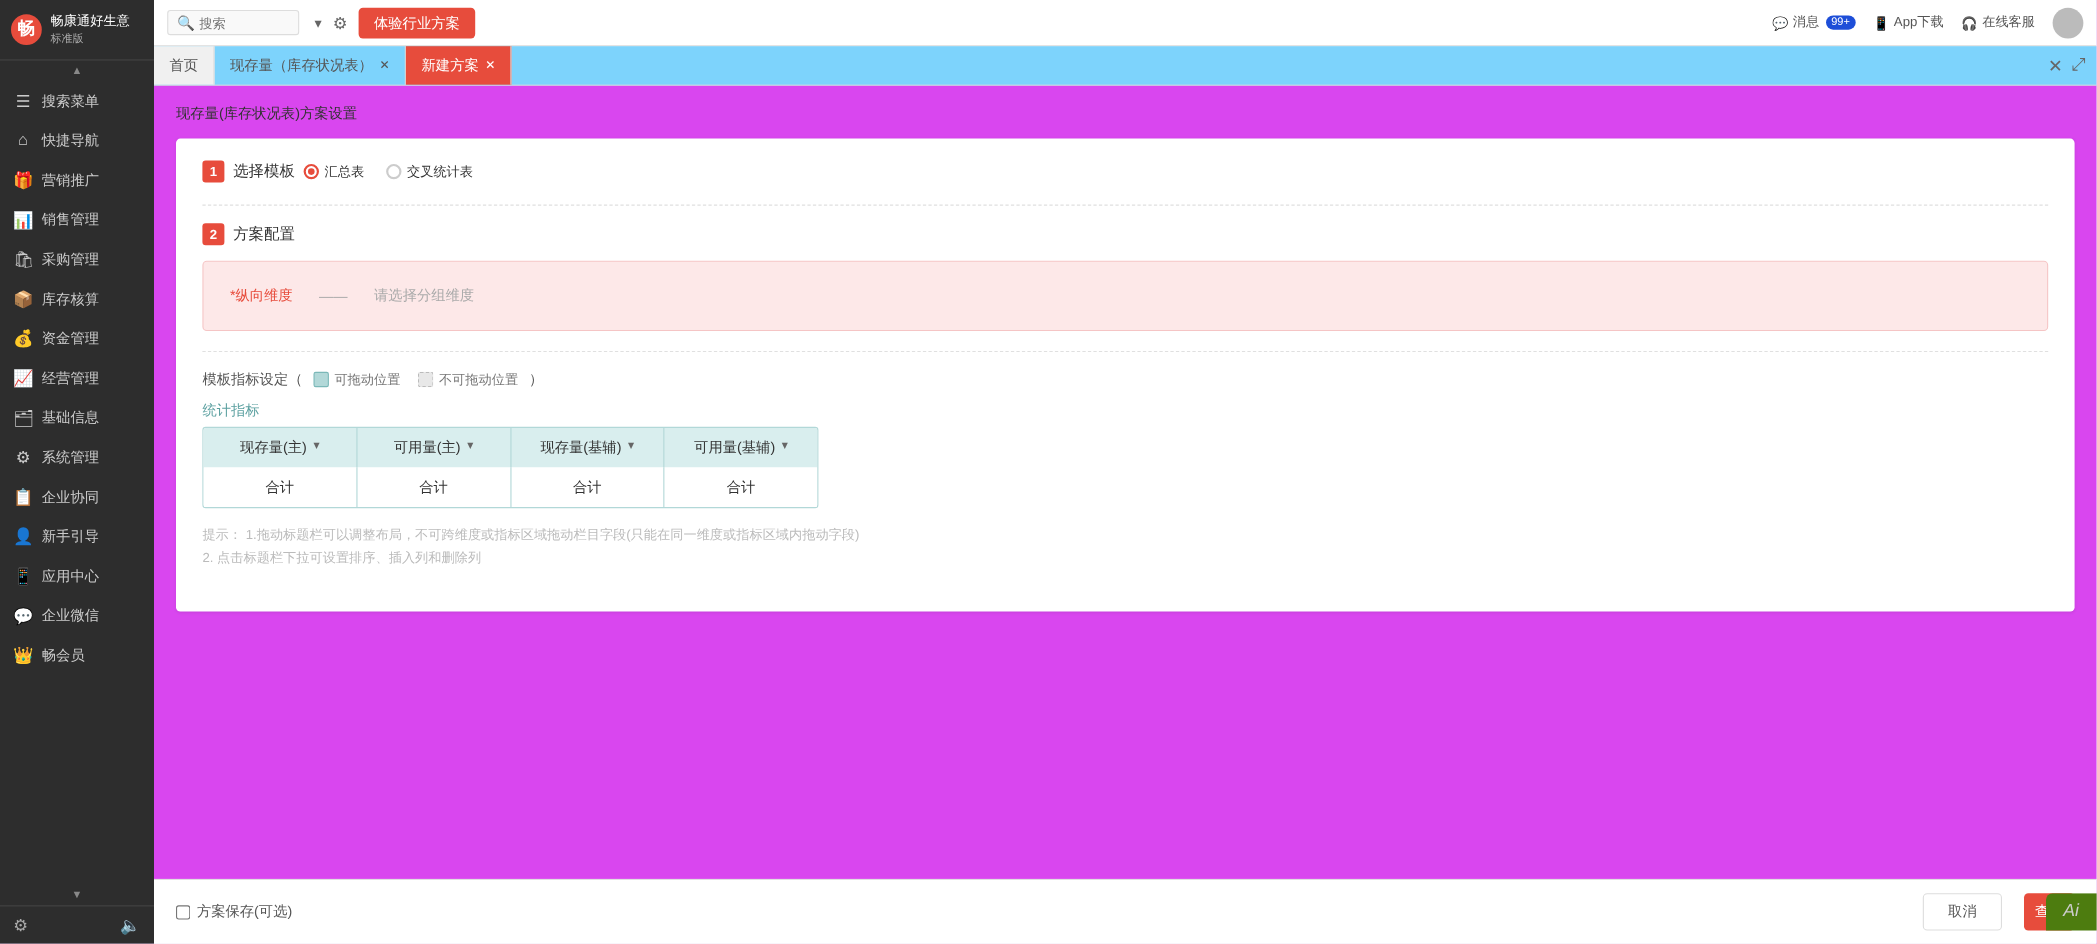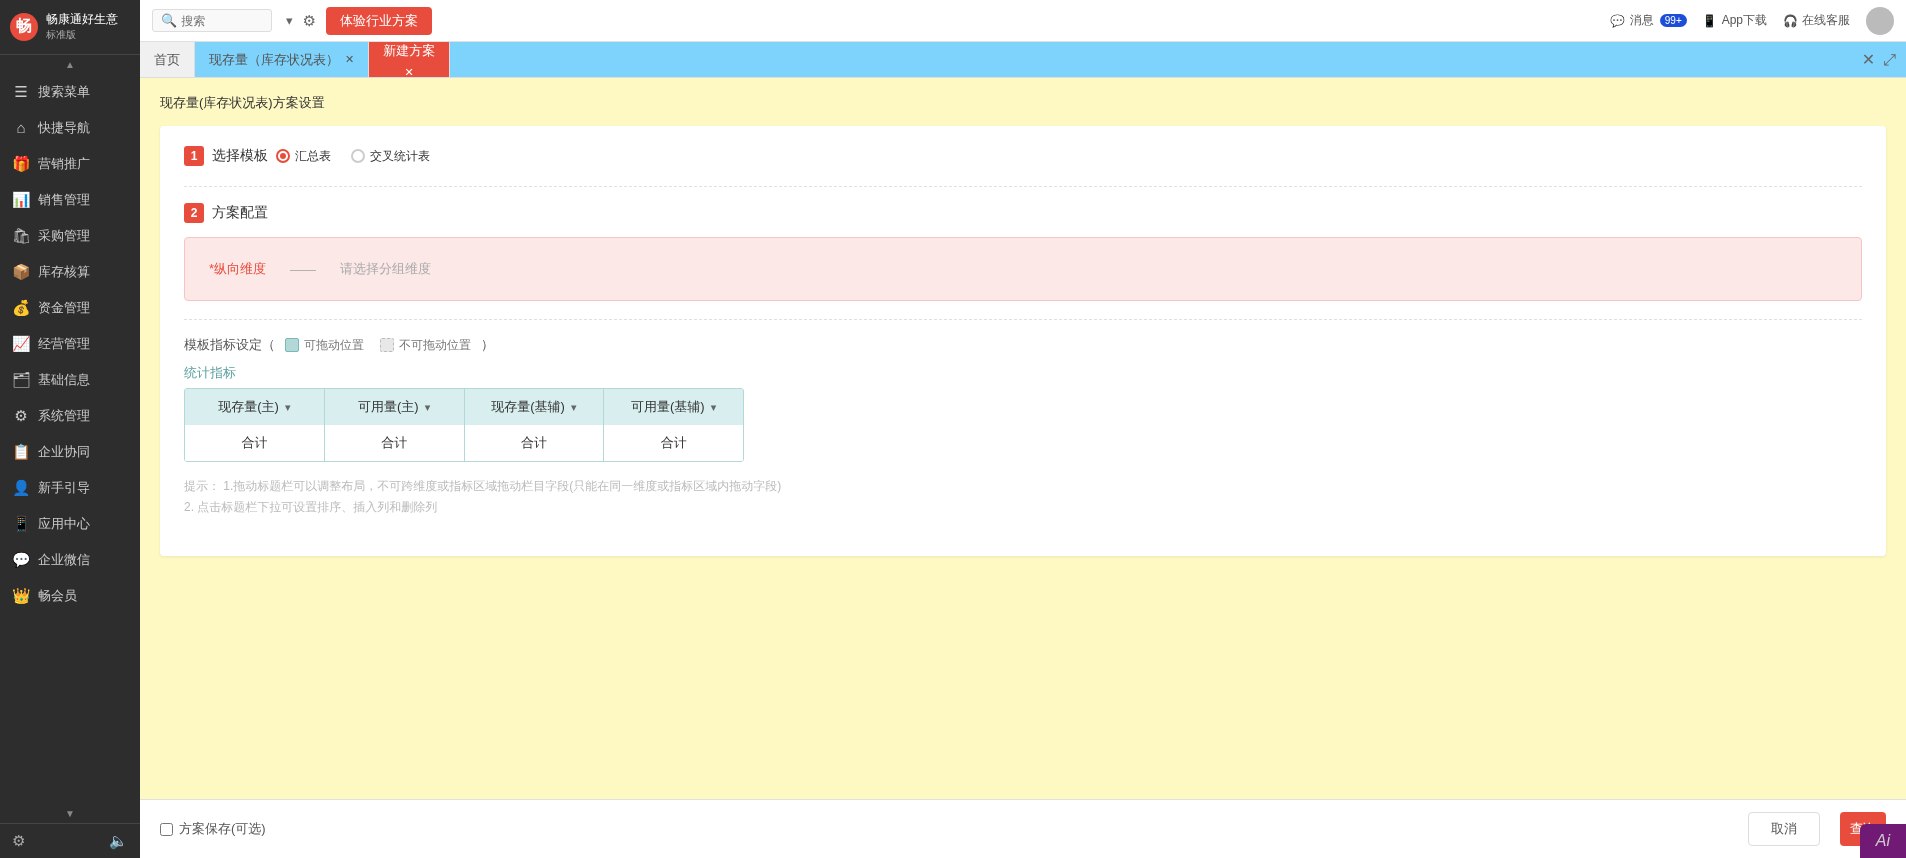--- a/index.html
+++ b/index.html
@@ -93,29 +93,29 @@
     .tabs {
       display: flex; align-items: center; background: #7dd3fc;
       border-bottom: 1px solid #ddd; height: 36px; flex-shrink: 0;
     }
     .tab {
       display: flex; align-items: center; padding: 0 14px; height: 100%;
       font-size: 13px; cursor: pointer; color: #555; gap: 6px;
       border-right: 1px solid #ddd;
     }
     .tab.home { background: #f0f0f0; }
-    .tab.active { background: #e74c3c; color: white; flex-direction: column; }
+    .tab.active { background: #e74c3c; color: white; }
     .tab-close { font-size: 11px; cursor: pointer; }
     .tabs-controls { margin-left: auto; display: flex; align-items: center; gap: 8px; padding-right: 10px; }
     .tabs-ctrl-btn { font-size: 16px; color: #666; cursor: pointer; }
 
     
     .page-content {
       flex: 1; overflow-y: auto; padding: 16px 20px;
-      background: #fef9c3;
+      background: #d946ef;
       position: relative;
     }
     .page-title { font-size: 13px; color: #333; margin-bottom: 14px; }
 
     
     .card {
       background: #fff; border-radius: 4px;
       padding: 20px 24px;
       box-shadow: 0 1px 3px rgba(0,0,0,0.08);
     }
@@ -165,21 +165,21 @@
     .legend-box.draggable { background: #b2d8d8; border: 1px solid #7bb8b8; }
     .legend-box.not-draggable { background: #e8e8e8; border: 1px dashed #bbb; }
 
     
     .stats-section-label { color: #5ba0a0; font-size: 13px; margin-bottom: 6px; font-weight: 500; }
     .stats-table { border: 1px solid #b2d8d8; border-radius: 3px; overflow: hidden; width: 560px; }
     .stats-table-header { display: flex; background: #d9eeee; }
     .stats-table-body { display: flex; background: #fff; }
     .stats-col {
       flex: 1; padding: 9px 3px;
-      display: flex; align-items: center; justify-content: center;
+      display: flex; align-items: flex-start; justify-content: center;
       border-right: 1px solid #b2d8d8; font-size: 13px; color: #333; gap: 6px;
     }
     .stats-col:last-child { border-right: none; }
     .stats-col-label { font-size: 13px; }
     .col-arrow { color: #666; font-size: 11px; cursor: pointer; }
 
     
     .tips-section { margin-top: 16px; }
     .tip-line { font-size: 12px; color: #bbb; margin-bottom: 4px; }
 
@@ -199,22 +199,22 @@
       padding: 7px 10px; background: #e74c3c; color: white;
       border: none; border-radius: 4px; font-size: 13px; cursor: pointer;
     }
 
     
     .page-content::-webkit-scrollbar { width: 6px; }
     .page-content::-webkit-scrollbar-thumb { background: #ccc; border-radius: 3px; }
 
     
     .ai-badge {
-      position: fixed; bottom: 0; right: 0;
-      background: #701a75; color: #ccc;
+      position: fixed; bottom: 12px; right: 0;
+      background: #4d7c0f; color: #ccc;
       padding: 8px 16px; font-size: 16px; font-style: italic;
       border-top-left-radius: 6px;
     }
   </style>
 </head>
 <body>
 
 <div class="sidebar">
   <div class="sidebar-logo">
     <div class="sidebar-logo-icon">畅</div>

